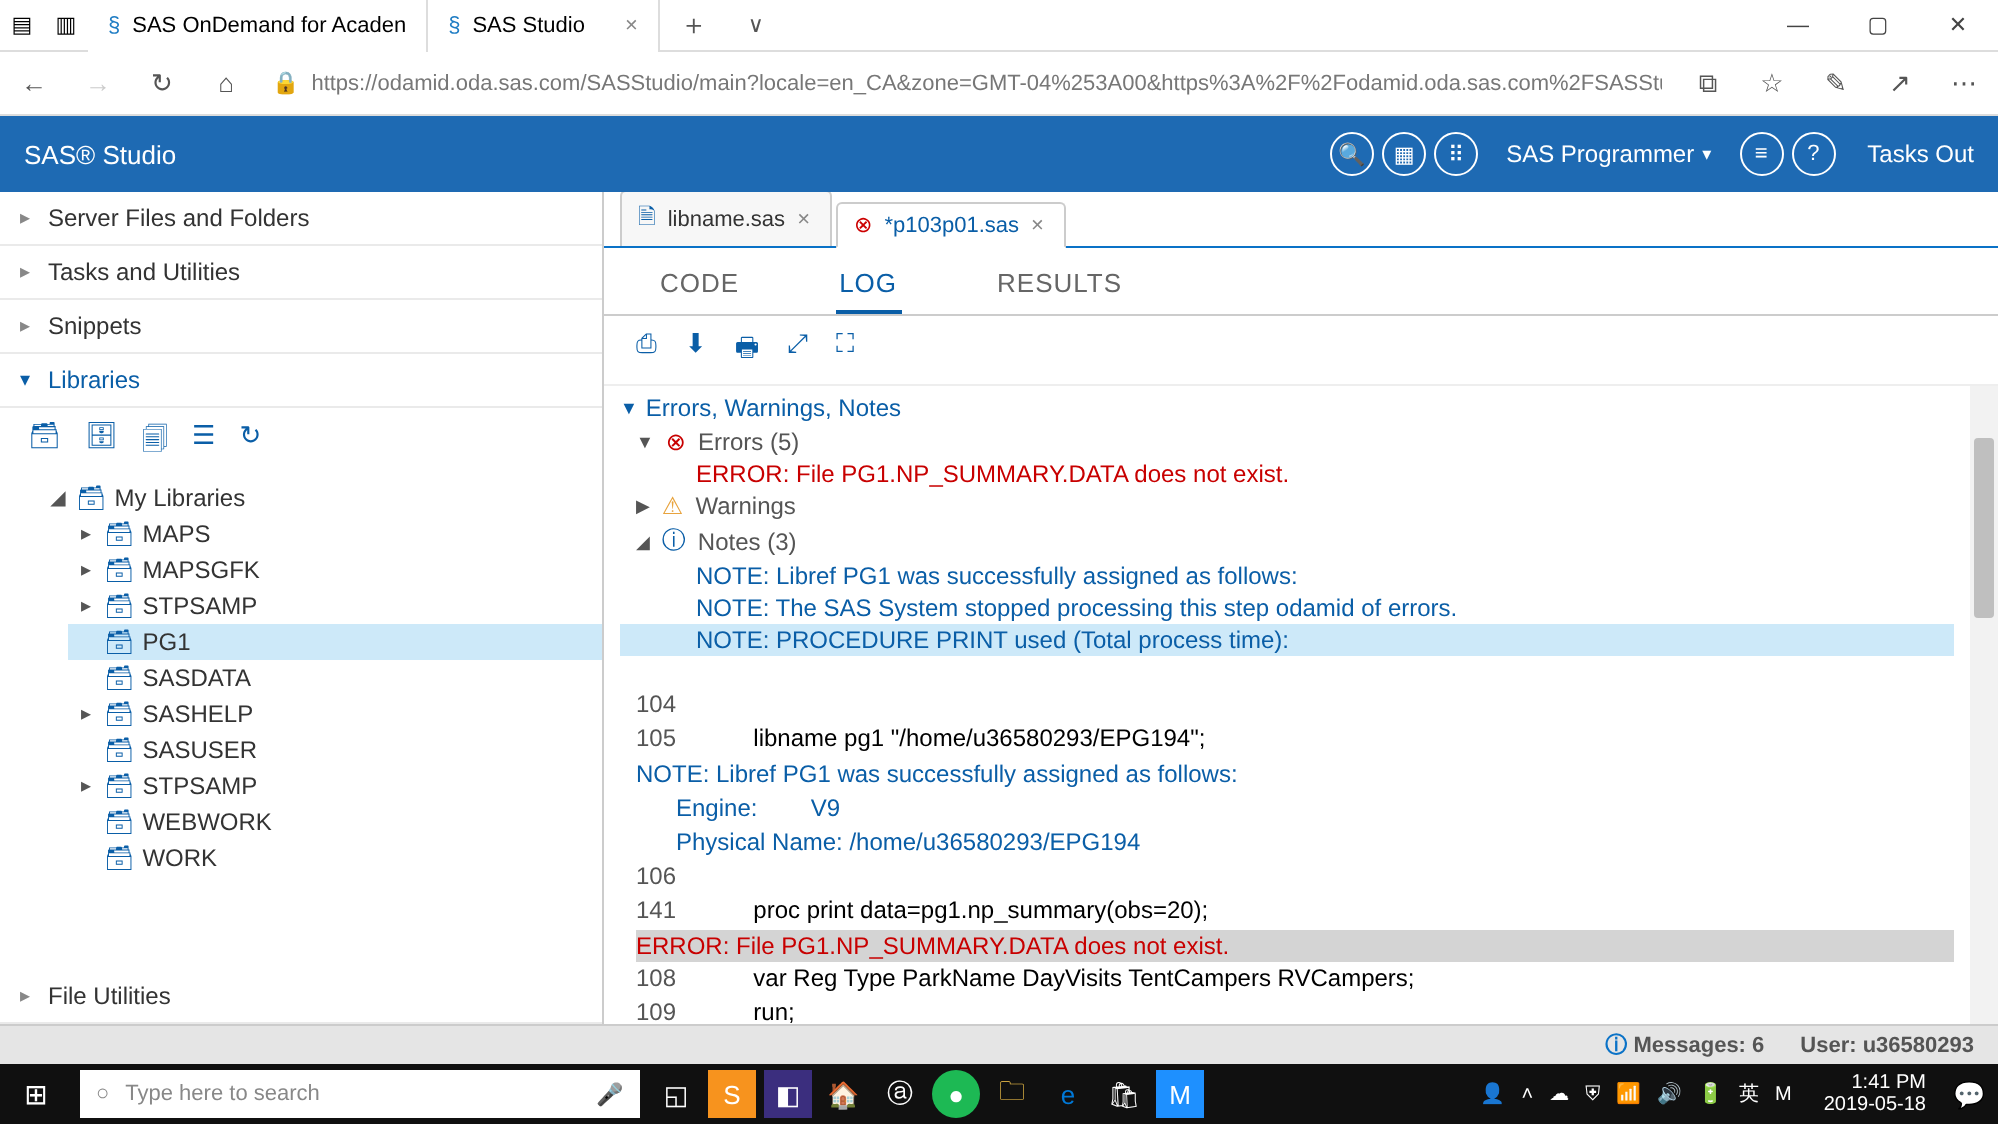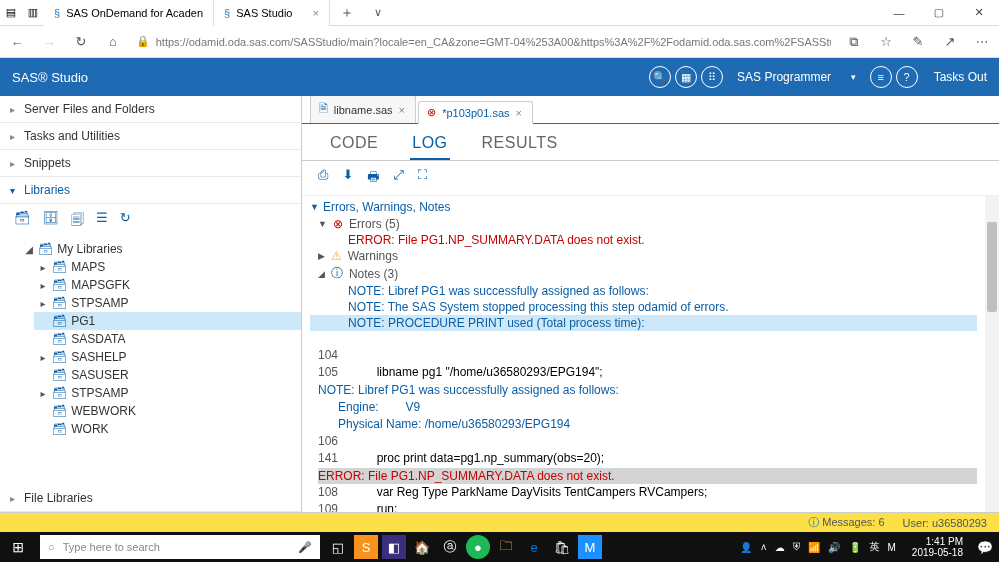--- a/index.html
+++ b/index.html
@@ -19,21 +19,21 @@
 .addr { height: 32px; display: flex; align-items: center; padding: 0 8px; gap: 14px; border-bottom: 1px solid #ddd; }
 .addr .nav-ico { width: 18px; text-align: center; color: #555; font-size: 13px; }
 .addr .url { flex: 1; display: flex; align-items: center; gap: 6px; color: #777; font-size: 11px; overflow: hidden; white-space: nowrap; }
 .addr .url .lock { color: #888; }
 
 
 .sas-bar { height: 38px; background: #1e6ab3; color: #fff; display: flex; align-items: center; padding: 0 12px; }
 .sas-bar .brand { font-size: 13px; }
 .sas-bar .spacer { flex: 1; }
 .sas-bar .s-btn { width: 22px; height: 22px; border: 1px solid #fff; border-radius: 50%; display: inline-flex; align-items: center; justify-content: center; margin: 0 2px; font-size: 11px; }
-.sas-bar .prog { padding: 0 12px; font-size: 12px; display: flex; align-items: center; gap: 20px; justify-content: flex-end; }
+.sas-bar .prog { padding: 0 12px; font-size: 12px; display: flex; align-items: center; gap: 4px; justify-content: flex-end; }
 .sas-bar .signout { padding-left: 14px; font-size: 12px; }
 
 
 .main { display: flex; height: calc(562px - 26px - 32px - 38px - 30px - 20px); }
 .sidebar { width: 302px; border-right: 1px solid #ccc; display: flex; flex-direction: column; font-size: 12px; color: #333; background: #fff; }
 .side-sec { border-bottom: 1px solid #eaeaea; padding: 6px 10px; display: flex; align-items: center; gap: 6px; cursor: default; }
 .side-sec .caret { width: 8px; color: #888; font-size: 10px; }
 .side-sec.active { color: #0a5ea7; }
 .side-tools { display: flex; gap: 12px; padding: 6px 14px; color: #0a5ea7; font-size: 13px; }
 .tree { padding: 2px 0 2px 20px; }
@@ -45,21 +45,21 @@
 
 
 .file-tabs { height: 28px; display: flex; align-items: flex-end; padding-left: 8px; gap: 2px; border-bottom: 1px solid #0a72c7; }
 .file-tab { display: flex; align-items: center; gap: 6px; padding: 4px 10px 4px 8px; border: 1px solid #ccc; border-bottom: none; font-size: 11px; background: #f7f7f7; color: #333; border-radius: 3px 3px 0 0; }
 .file-tab.active { background: #fff; border-bottom: 1px solid #fff; margin-bottom: -1px; color: #0a5ea7; }
 .file-tab .fico { color: #0a5ea7; }
 .file-tab.active .dirty { color: #c00; }
 .file-tab .close { color: #888; font-size: 11px; }
 
 
-.sub-tabs { display: flex; gap: 30px; padding: 6px 26px 0; border-bottom: 1px solid #ccc; font-size: 16px; color: #666; }
+.sub-tabs { display: flex; gap: 46px; padding: 6px 26px 0; border-bottom: 1px solid #ccc; font-size: 13px; color: #666; }
 .sub-tab { padding: 4px 2px 6px; letter-spacing: 0.5px; }
 .sub-tab.active { color: #0a5ea7; border-bottom: 2px solid #0a5ea7; }
 
 
 .log-tools { display: flex; gap: 14px; padding: 6px 16px; color: #0a5ea7; font-size: 13px; border-bottom: 1px solid #eee; }
 
 
 .log-area { display: flex; flex: 1; overflow: hidden; }
 .log-body { flex: 1; padding: 2px 8px 4px 8px; font-size: 12px; overflow: hidden; position: relative; }
 .log-hdr { color: #0a5ea7; font-size: 12px; padding: 2px 0; display: flex; align-items: center; gap: 4px; }
@@ -71,21 +71,21 @@
 .log-ln.sub { display: flex; align-items: center; gap: 6px; color: #555; padding-left: 8px; }
 .log-code { font-family: "Courier New", monospace; white-space: pre; font-size: 12px; padding-left: 8px; line-height: 1.35; }
 .log-code .ln-num { color: #555; display: inline-block; width: 32px; }
 .log-code .c-note { color: #0a5ea7; }
 .log-code .c-err { color: #c80000; }
 .log-code .sel-line { background: #d4d4d4; display: block; }
 .scroll-col { width: 14px; background: #f2f2f2; position: relative; }
 .scroll-col .thumb { position: absolute; top: 26px; left: 2px; right: 2px; height: 90px; background: #bfbfbf; border-radius: 2px; }
 
 
-.sas-status { height: 20px; border-top: 1px solid #ccc; display: flex; align-items: center; justify-content: flex-end; gap: 18px; padding: 0 12px; font-size: 11px; color: #555; background: #fde047; }
+.sas-status { height: 20px; border-top: 1px solid #ccc; display: flex; align-items: center; justify-content: flex-end; gap: 18px; padding: 0 12px; font-size: 11px; color: #555; background: #e5e5e5; font-weight: bold; }
 .sas-status .msg .i { color: #0a72c7; }
 
 
 .taskbar { height: 30px; background: #101010; display: flex; align-items: center; color: #fff; font-size: 11px; }
 .taskbar .start { width: 36px; text-align: center; font-size: 14px; }
 .taskbar .search { flex: 0 0 280px; height: 24px; background: #fff; color: #888; display: flex; align-items: center; gap: 8px; padding: 0 8px; margin: 0 4px; }
 .taskbar .tb-ico { width: 24px; height: 24px; display: inline-flex; align-items: center; justify-content: center; margin: 0 2px; font-size: 13px; }
 .taskbar .spacer { flex: 1; }
 .taskbar .tray { display: flex; align-items: center; gap: 8px; padding: 0 8px; font-size: 10px; }
 .taskbar .clock { text-align: right; line-height: 1.1; padding: 0 8px; font-size: 10px; }
@@ -225,21 +225,21 @@
         <div class="tree-row">
             <span class="tw"></span>
             <span class="lib-ico">🗃</span>
             <span>WORK</span>
           </div>
       </div>
     </div>
     <div style="flex:1"></div>
     <div class="side-sec">
         <span class="caret">▸</span>
-        <span>File Libraries</span>
+        <span>File Utilities</span>
       </div>
   </div>
 
   <div class="content">
     <div class="file-tabs">
       <div class="file-tab">
         <span class="fico">🗎</span>
         <span>libname.sas</span>
         <span class="close">×</span>
       </div>

